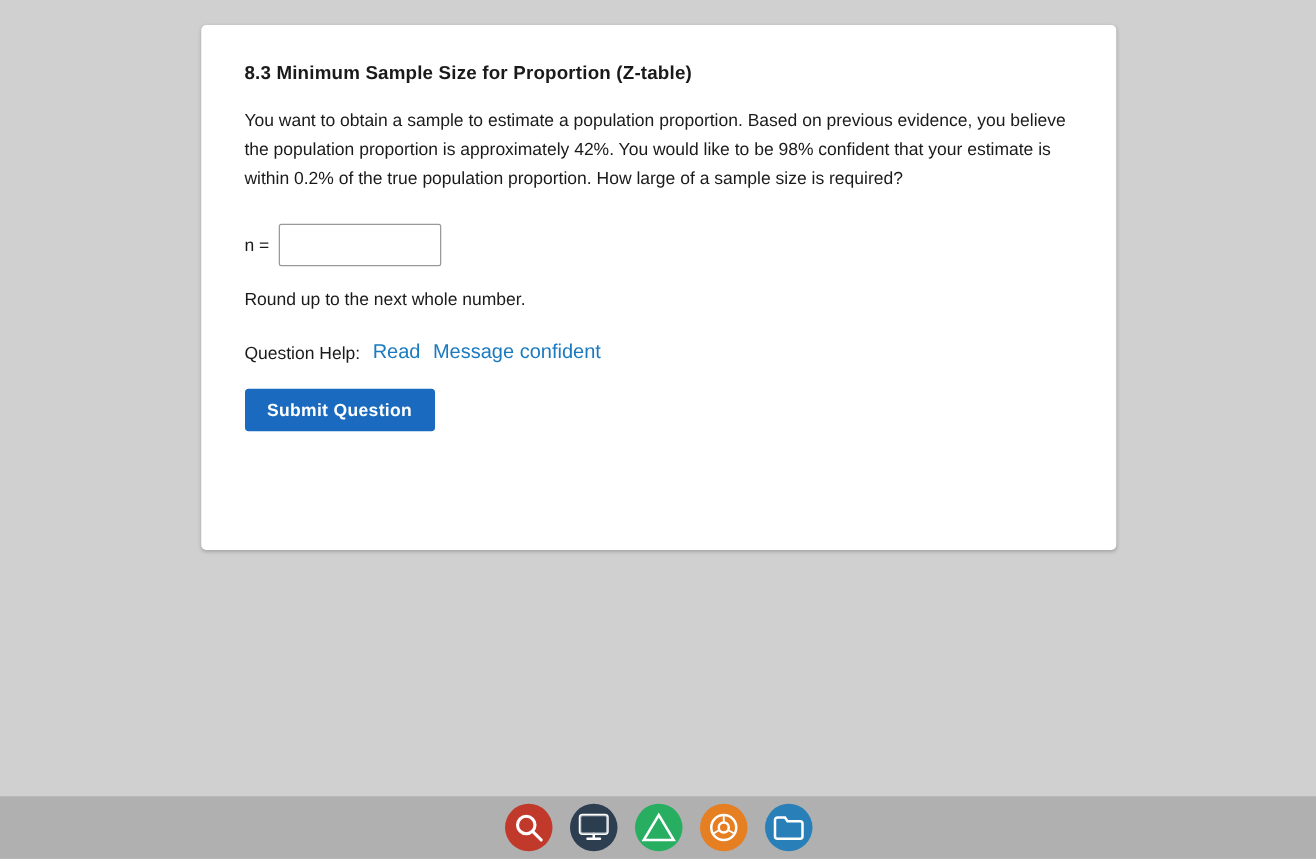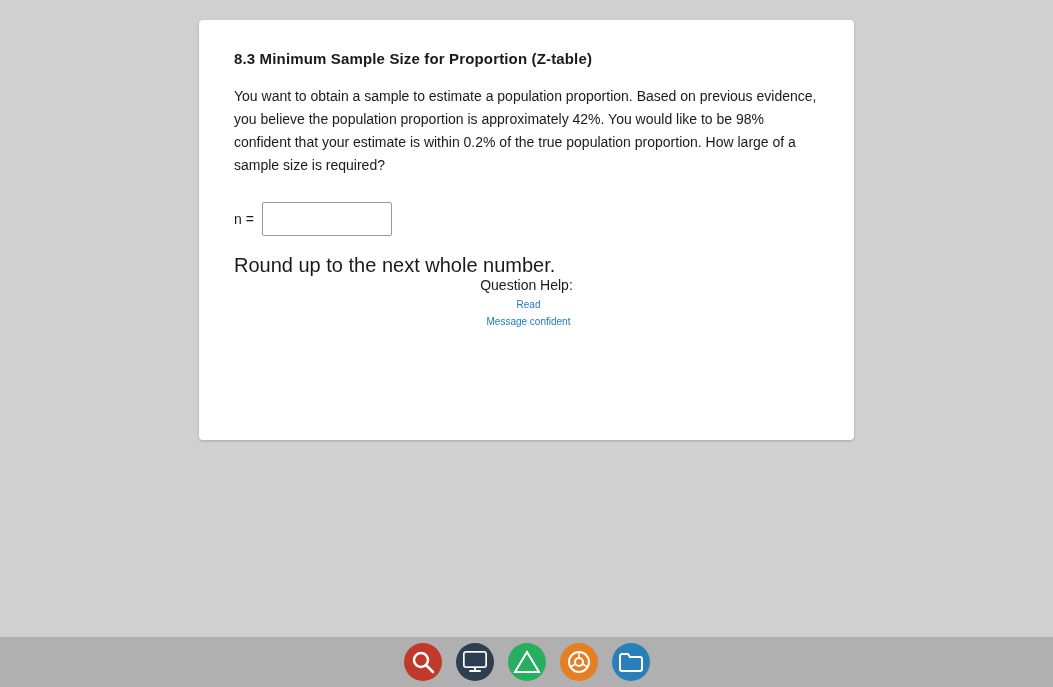--- a/index.html
+++ b/index.html
@@ -21,21 +21,21 @@
       bottom: 40px;
       background: #d0d0d0;
       display: flex;
       justify-content: center;
       align-items: flex-start;
       padding-top: 20px;
     }
 
     .question-card {
       background: #ffffff;
-      width: 655px;
+      width: 732px;
       min-height: 420px;
       border-radius: 4px;
       padding: 30px 35px 35px 35px;
       box-shadow: 0 1px 3px rgba(0,0,0,0.2);
     }
 
     .question-title {
       font-size: 15px;
       font-weight: bold;
       color: #1a1a1a;
@@ -66,42 +66,41 @@
       width: 130px;
       height: 34px;
       border: 1px solid #999;
       border-radius: 2px;
       padding: 4px 8px;
       font-size: 14px;
       outline: none;
     }
 
     .round-note {
-      font-size: 20px;
-      color: #1a1a1a;
-      margin-bottom: 0;
+      font-size: 14px;
+      color: #1a1a1a;
+      margin-bottom: 26px;
     }
 
     .question-help {
       display: flex;
       align-items: center;
       gap: 6px;
       font-size: 14px;
       color: #1a1a1a;
       margin-bottom: 20px;
-      flex-direction: column;
     }
 
     .help-link {
       display: flex;
       align-items: center;
       gap: 4px;
       color: #1a7abf;
       text-decoration: none;
-      font-size: 10px;
+      font-size: 16px;
       cursor: pointer;
     }
 
     .submit-btn {
       background: #1a6bbf;
       color: #ffffff;
       border: none;
       border-radius: 3px;
       padding: 9px 18px;
       font-size: 14px;
@@ -174,20 +173,21 @@
         <span>
           <svg viewBox="0 0 14 12" fill="none" xmlns="http://www.w3.org/2000/svg">
             <rect x="0.5" y="0.5" width="13" height="11" rx="1" stroke="#1a7abf" stroke-width="1.2" fill="white"></rect>
             <polyline points="0.5,0.5 7,7 13.5,0.5" stroke="#1a7abf" stroke-width="1.2" fill="none"></polyline>
           </svg>
         </span>
         <span>Message confident</span>
       </a>
     </div>
 
+    <button class="submit-btn">Submit Question</button>
   </div>
 </div>
 
 <div class="taskbar">
 
   <div class="taskbar-icon" style="background:#c0392b;">
     <svg viewBox="0 0 28 28" fill="none" xmlns="http://www.w3.org/2000/svg">
       <circle cx="12" cy="12" r="7" stroke="white" stroke-width="2.5" fill="none"></circle>
       <line x1="17.5" y1="17.5" x2="24" y2="24" stroke="white" stroke-width="2.5" stroke-linecap="round"></line>
     </svg>

